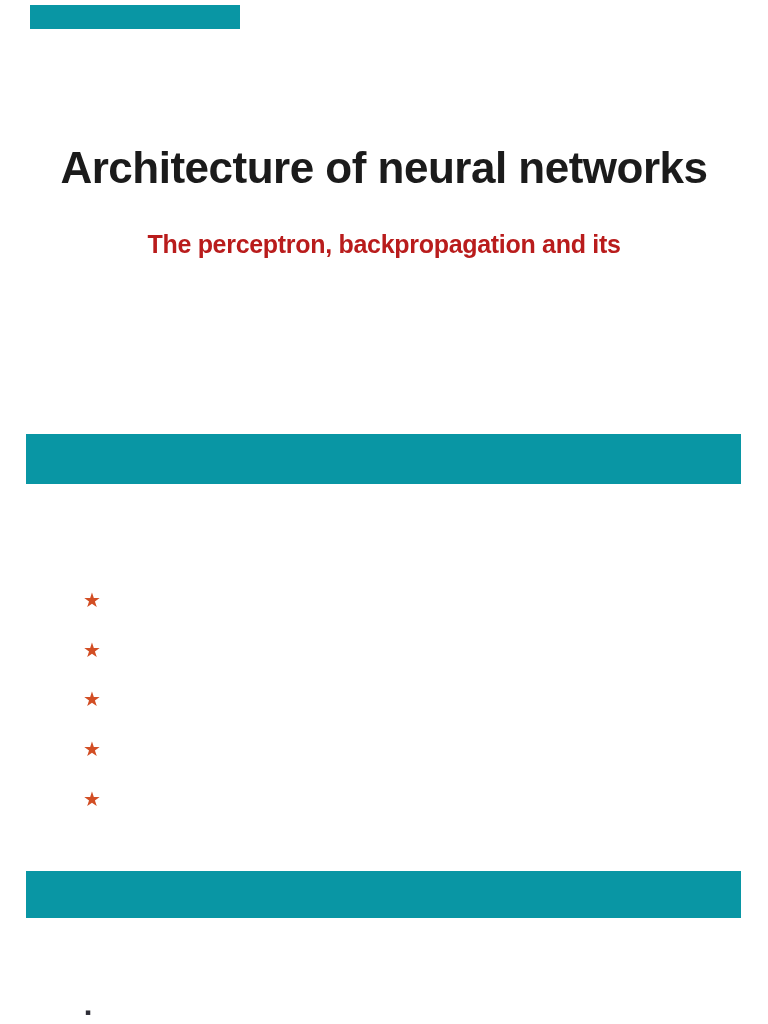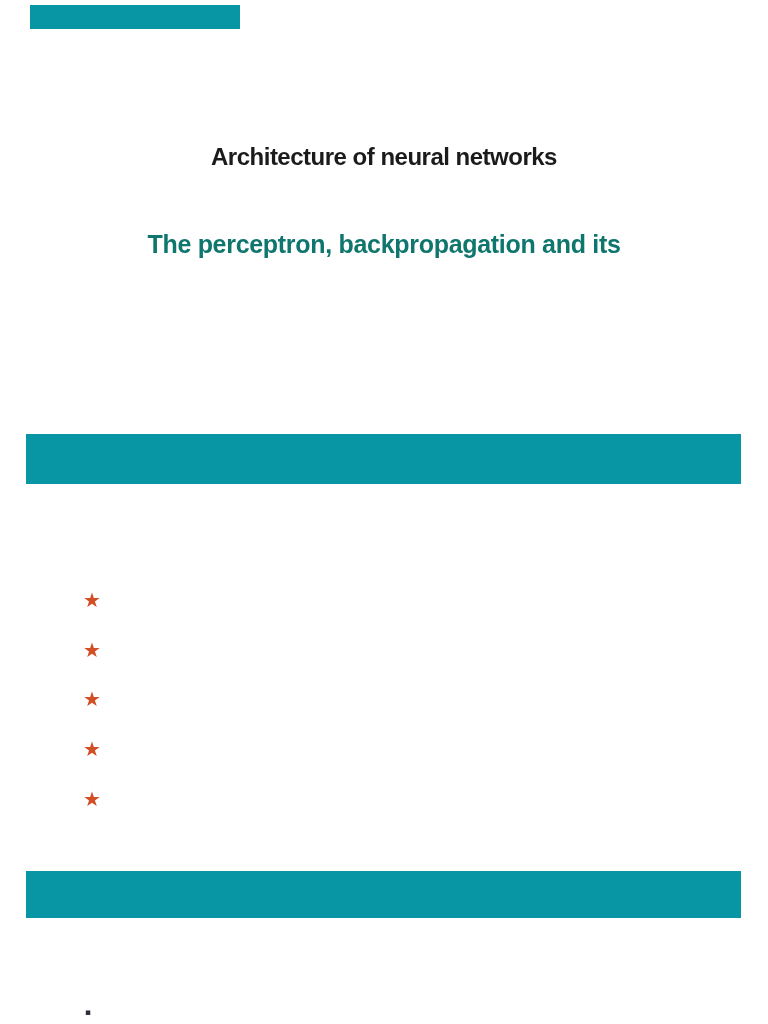--- a/index.html
+++ b/index.html
@@ -23,36 +23,36 @@
     width: 210px;
     height: 24px;
     background: #0996a4;
   }
   .title {
     position: absolute;
     left: 0;
     top: 143px;
     width: 768px;
     text-align: center;
-    font-size: 24px;
+    font-size: 44px;
     font-weight: 700;
     letter-spacing: -0.5px;
     color: #1b1b1b;
     margin: 0;
   }
   .subtitle {
     position: absolute;
     left: 0;
     top: 227px;
     width: 768px;
     text-align: center;
     font-size: 25px;
     font-weight: 700;
     letter-spacing: -0.3px;
-    color: #0f766e;
+    color: #b91c1c;
     line-height: 35px;
   }
   .band {
     position: absolute;
     left: 26px;
     width: 715px;
     background: #0996a4;
   }
   .band-1 { top: 434px; height: 50px; }
   .band-2 { top: 871px; height: 47px; }

